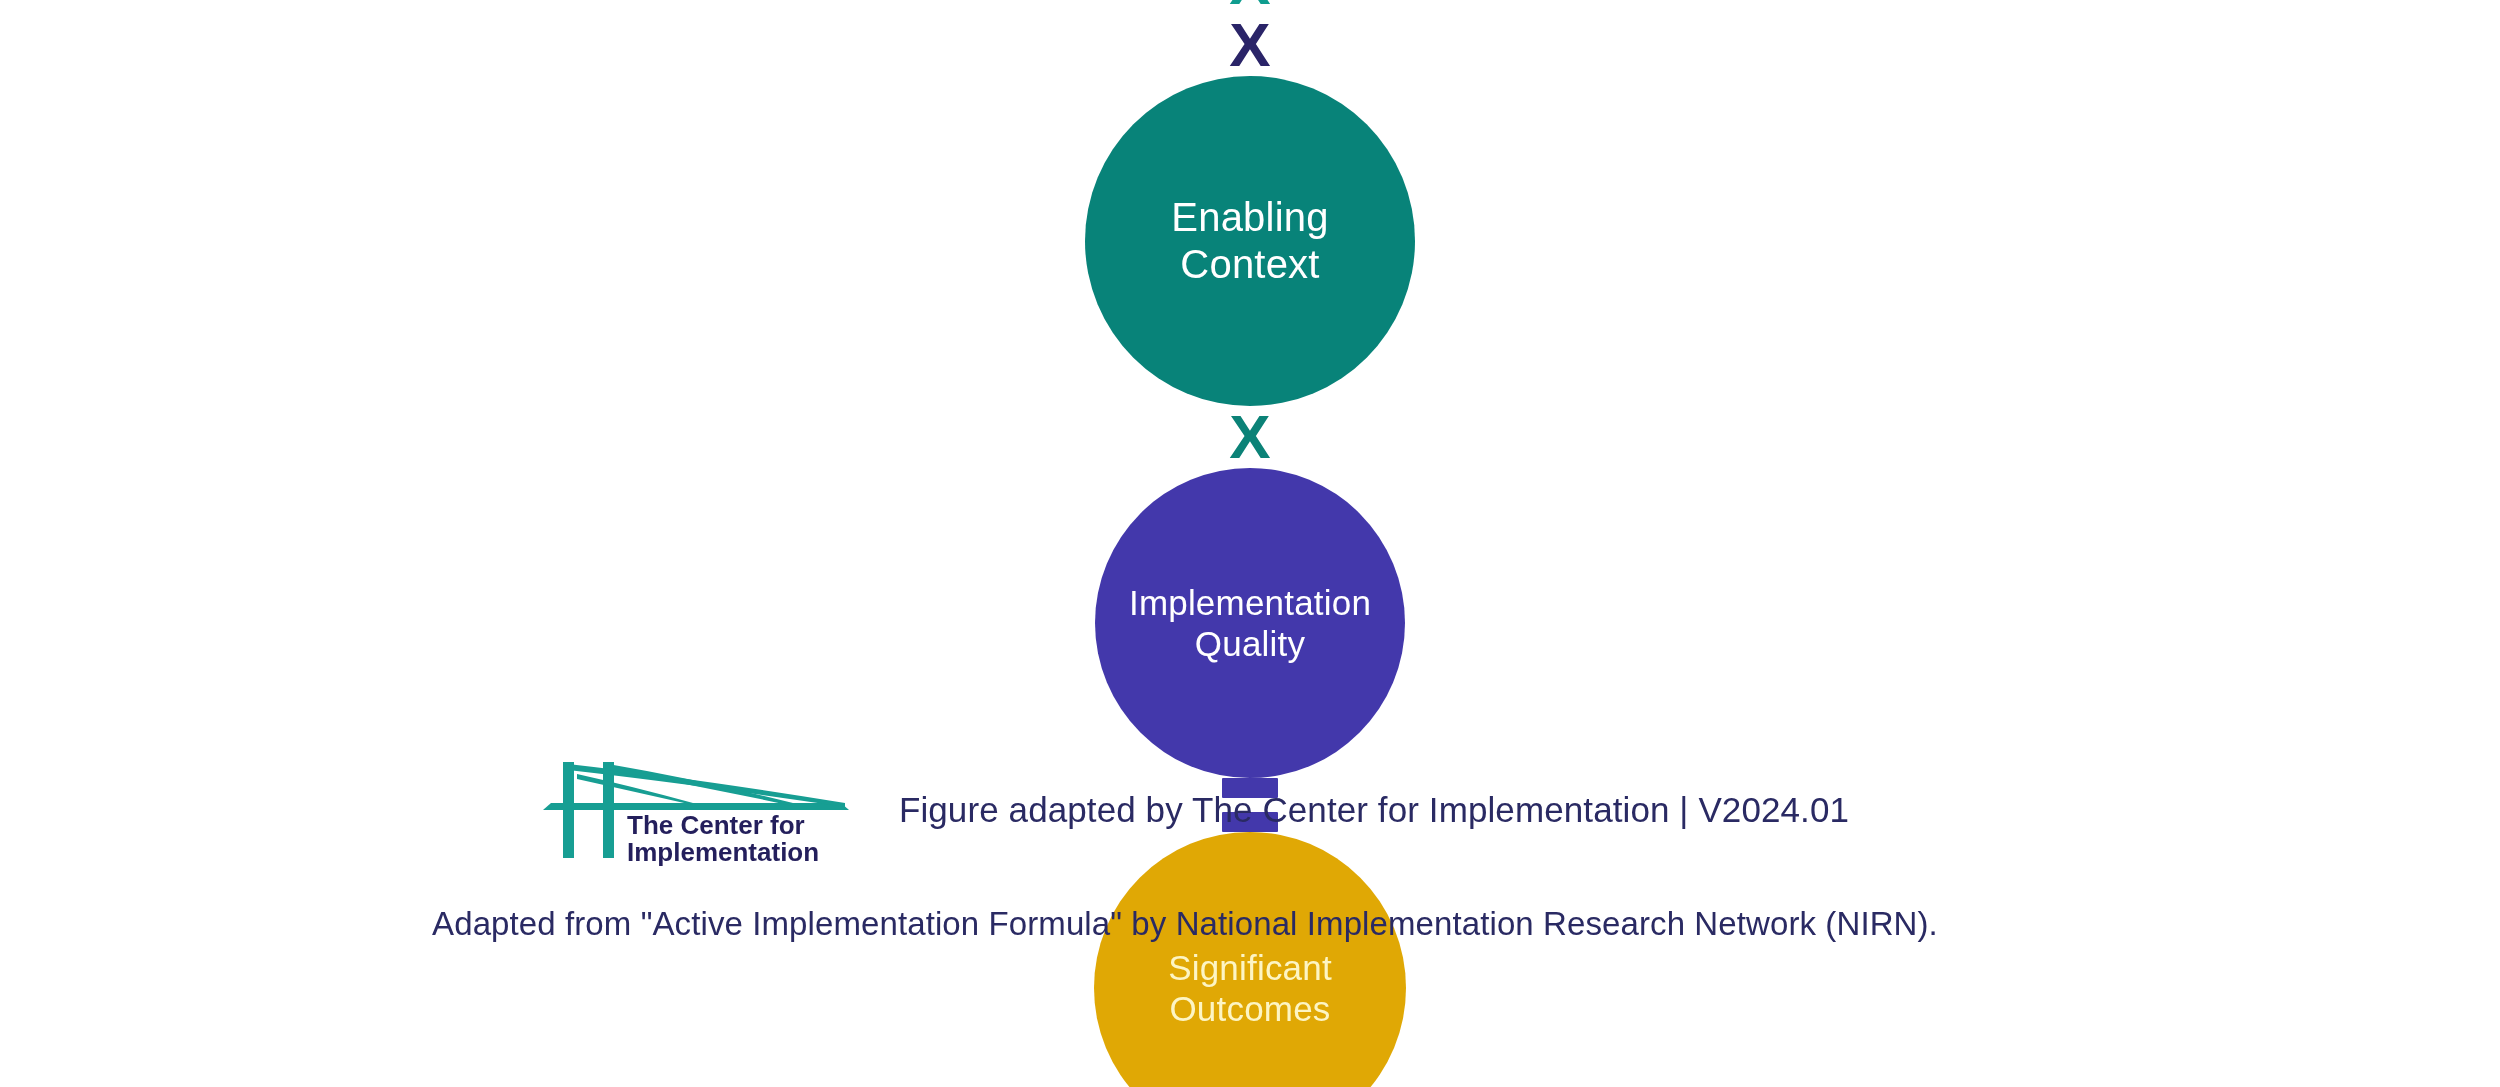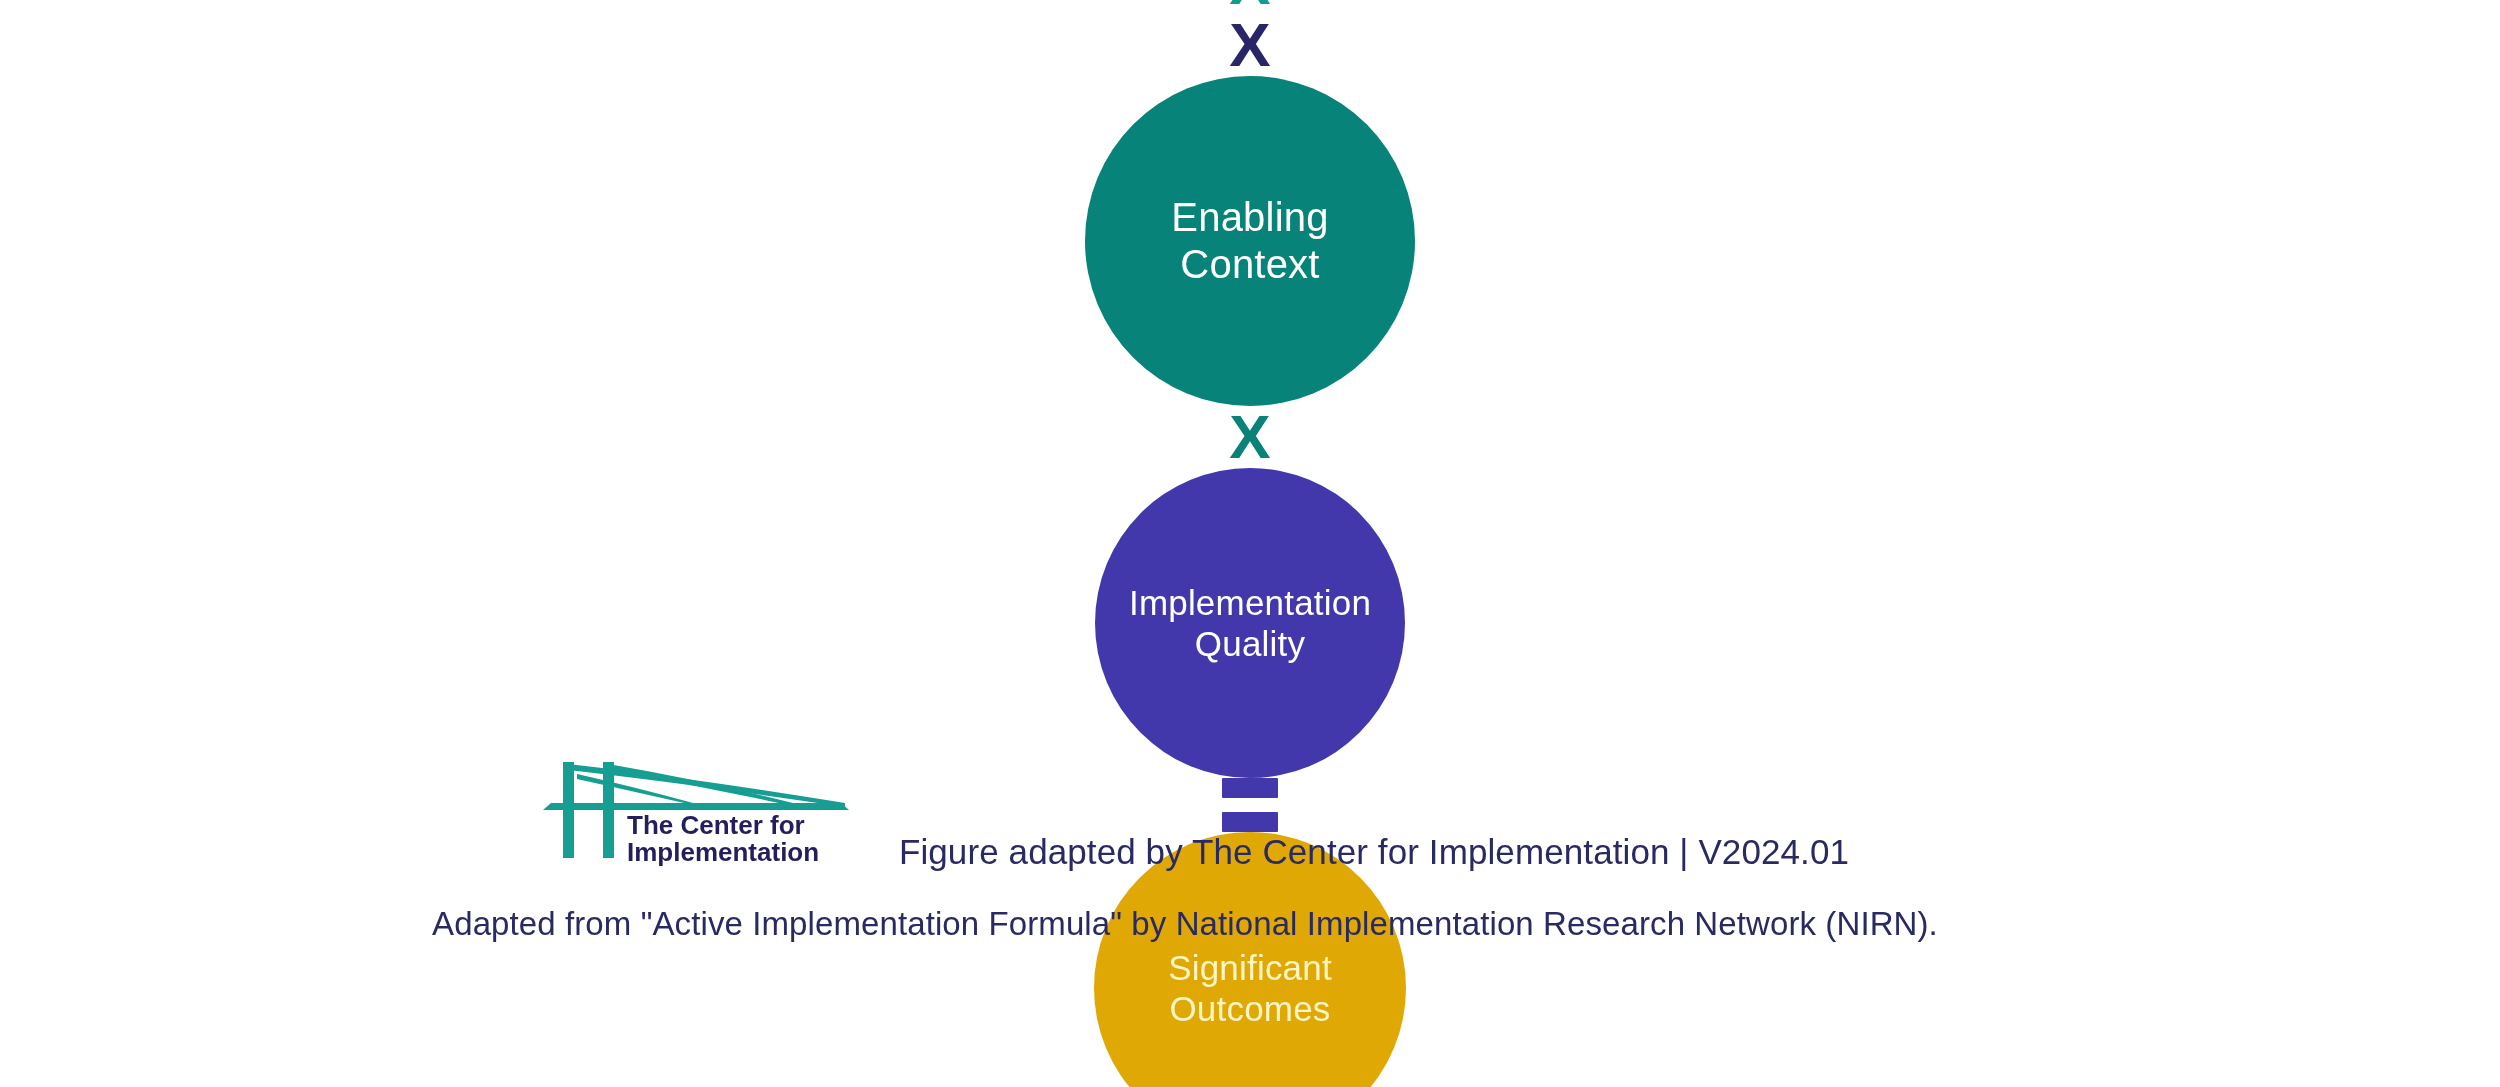--- a/index.html
+++ b/index.html
@@ -83,21 +83,21 @@
     left: 0;
     top: 735px;
     width: 2500px;
     height: 150px;
     display: flex;
     align-items: center;
     justify-content: center;
   }
   #credit-inner {
     display: flex;
-    align-items: flex-end;
+    align-items: center;
     gap: 48px;
     transform: translateX(-55px);
   }
 
   
   #logo {
     display: block;
     width: 310px;
     height: 124px;
     flex: 0 0 auto;

